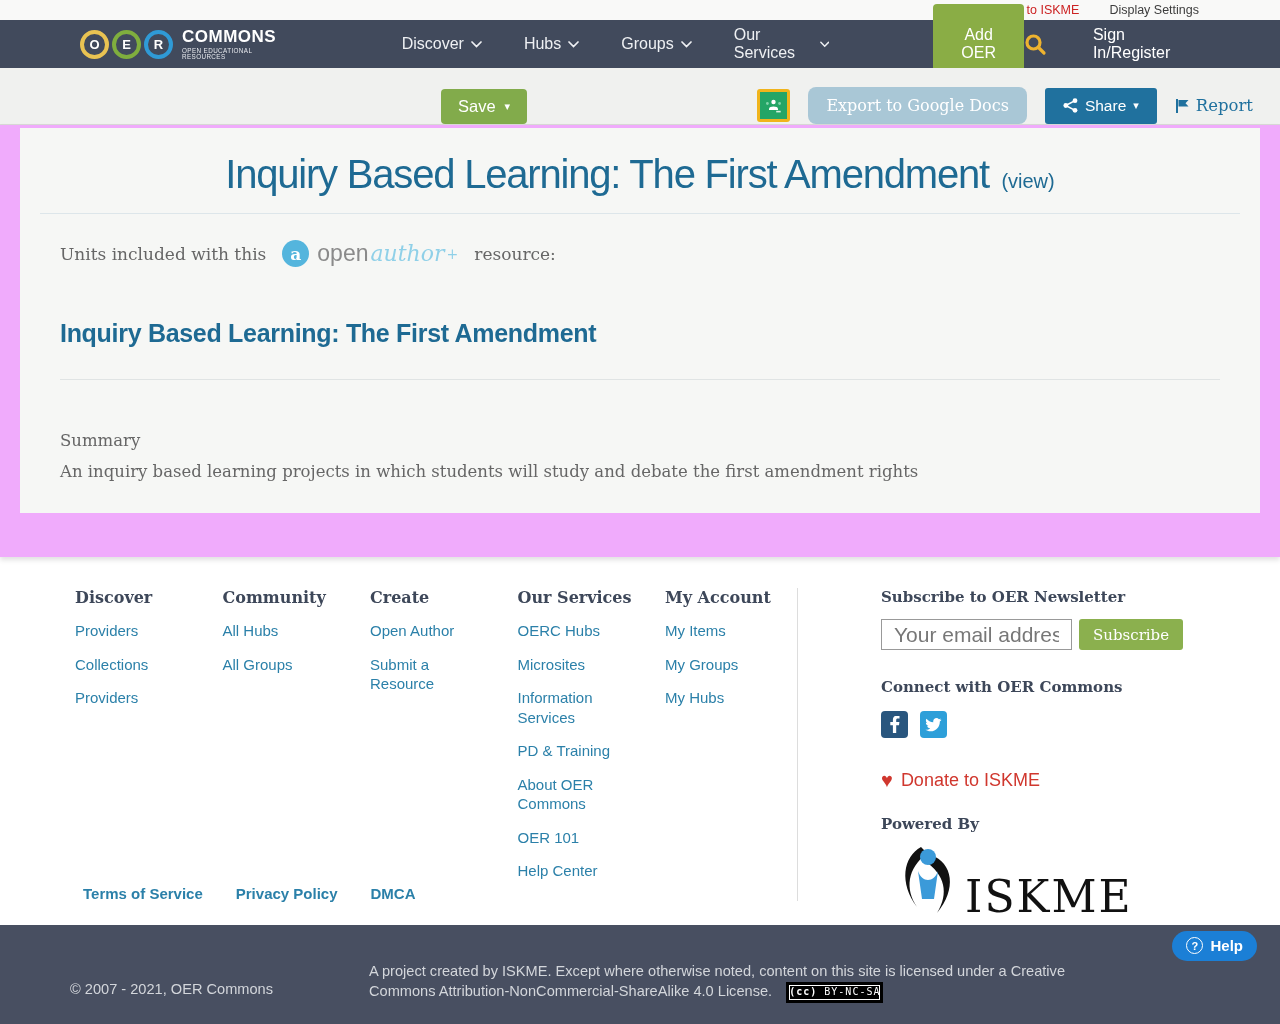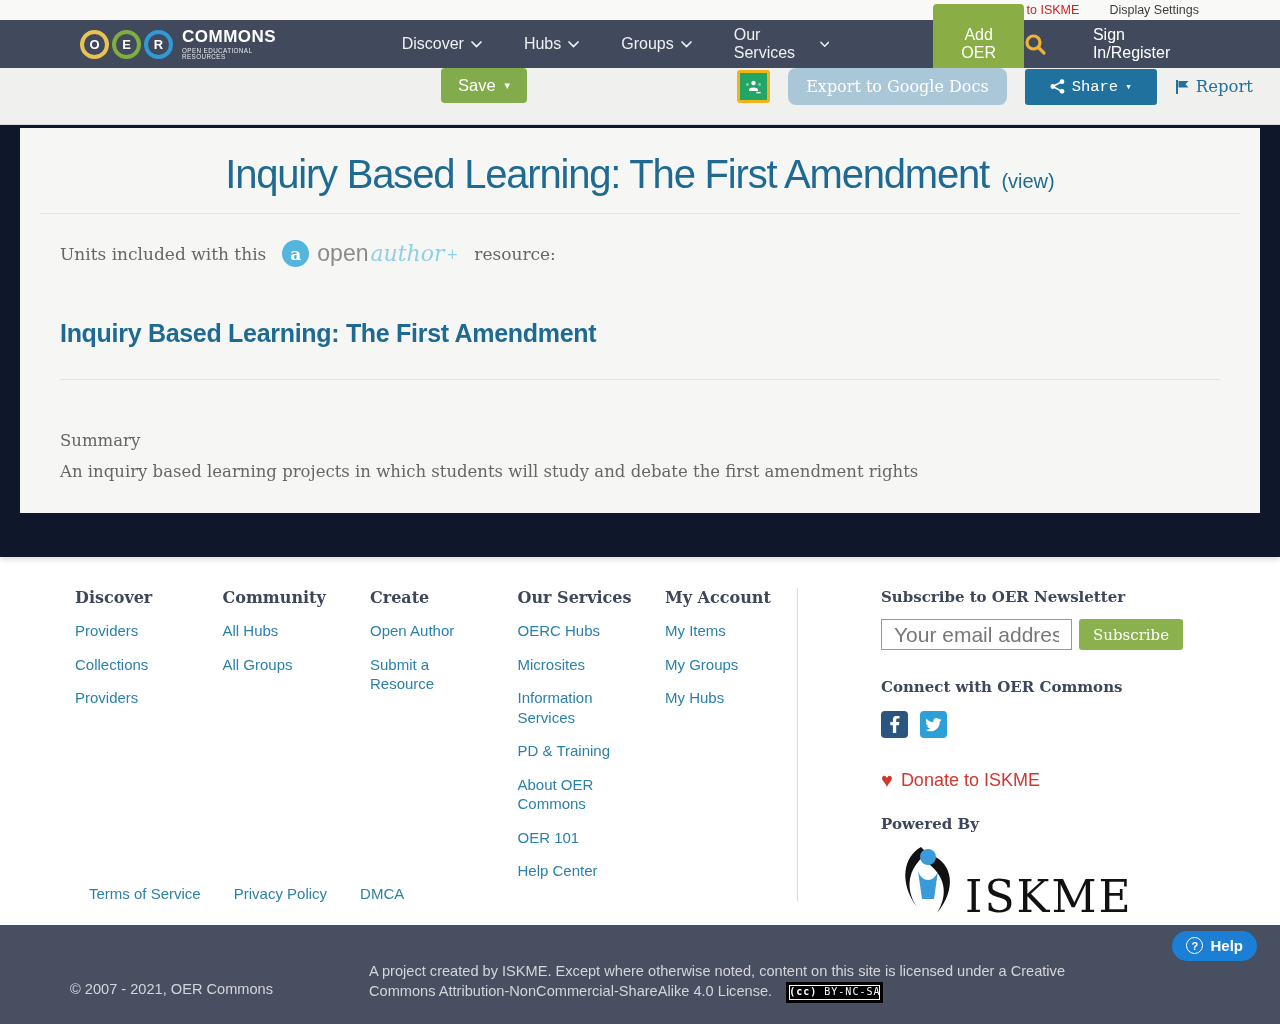--- a/index.html
+++ b/index.html
@@ -42,49 +42,49 @@
   .add-oer {
     margin-left:62px; background:#8aad45; color:#fff; font-size:16px;
     padding:22px 16px; border-radius:4px; border:none; cursor:pointer;
   }
   .nav-right { margin-left:auto; display:flex; align-items:center; gap:46px; }
   .search-btn { background:none; border:none; cursor:pointer; display:flex; }
   .signin { color:#ffffff; font-size:16px; text-decoration:none; }
   
   .toolbar {
     height:57px; background:#f0f1ef; border-bottom:1px solid #d9d9d7;
-    display:flex; align-items:flex-start; position:relative;
+    display:flex; align-items:flex-end; position:relative;
   }
   .save-btn {
     margin-left:441px; background:#82ab4b; color:#fff; border:none; cursor:pointer;
     font-size:16.5px; padding:8px 17px; border-radius:4px;
     display:flex; align-items:center; gap:9px;
   }
   .caret { font-size:11px; }
   .toolbar-right { margin-left:auto; margin-right:27px; display:flex; align-items:center; gap:18px; }
   .classroom-btn {
     width:33px; height:33px; background:#f0b41c; border:none; border-radius:3px;
     padding:3px; cursor:pointer; display:flex;
   }
   .classroom-inner { width:100%; height:100%; background:#23a566; display:flex; align-items:center; justify-content:center; }
   .export-btn {
     background:#a9c7d6; color:#fff; border:none; cursor:pointer;
     font-family:"DejaVu Serif", serif; font-size:16px; padding:9px 18px; border-radius:8px;
   }
   .share-btn {
     background:#20719e; color:#fff; border:none; cursor:pointer;
-    font-family:Liberation Mono, monospace; font-size:15.5px; padding:9px 25px; border-radius:3px;
+    font-family:Liberation Sans, sans-serif; font-size:15.5px; padding:9px 18px; border-radius:3px;
     display:flex; align-items:center; gap:7px;
   }
   .report-link {
     color:#20719e; text-decoration:none; font-family:"DejaVu Serif", serif; font-size:16.5px;
     display:flex; align-items:center; gap:6px;
   }
   
-  .content-wrap { background:#0f172a; height:432px; padding:3px 20px 0; box-shadow:0 3px 5px rgba(0,0,0,.12); position:relative; z-index:1; }
+  .content-wrap { background:#f0abfc; height:432px; padding:3px 20px 0; box-shadow:0 3px 5px rgba(0,0,0,.12); position:relative; z-index:1; }
   .content-panel { background:#f6f7f5; height:385px; padding:24px 20px 0; }
   .page-title-row { text-align:center; padding-bottom:16px; border-bottom:1px solid #dde6ea; margin:0 0 0 0; }
   .page-title {
     display:inline; color:#1e6a93; font-size:40px; font-weight:400; letter-spacing:-1.2px;
   }
   .view-link { color:#1e6a93; font-size:20px; text-decoration:none; margin-left:8px; letter-spacing:0; }
   .units-row {
     margin:26px 0 0 20px; display:flex; align-items:center; gap:10px;
     font-family:"DejaVu Serif", serif; font-size:17px; color:#666;
   }
@@ -125,21 +125,21 @@
   }
   .connect-heading { margin-top:28px; }
   .social-row { display:flex; gap:12px; margin-top:15px; }
   .social-icon { width:27px; height:27px; border-radius:4px; display:flex; align-items:center; justify-content:center; cursor:pointer; }
   .fb { background:#29567e; }
   .tw { background:#2d9fd9; }
   .footer-donate { display:flex; align-items:center; gap:8px; margin-top:31px; color:#d0372e; font-size:18px; text-decoration:none; }
   .powered { margin-top:23px; }
   .iskme-logo { margin-top:8px; margin-left:10px; display:flex; align-items:flex-end; gap:2px; cursor:pointer; }
   .iskme-text { font-family:"DejaVu Serif", serif; font-size:44px; color:#111; letter-spacing:2px; line-height:.9; }
-  .legal-row { position:absolute; left:89px; bottom:23px; display:flex; }
+  .legal-row { position:absolute; left:83px; bottom:23px; display:flex;font-weight:bold; }
   .legal-link { color:#2b80a9; text-decoration:none; font-size:15px; margin-right:33px; }
   
   .bottom-bar { background:#484f61; height:99px; display:flex; padding:0 0 0 70px; }
   .copyright { color:#d3d6db; font-size:14.6px; margin-top:56px; white-space:nowrap; }
   .license-block { margin-left:96px; margin-top:36px; width:740px; color:#d3d6db; font-size:14.6px; line-height:1.38; }
   .cc-badge {
     display:inline-block; background:#000; color:#fff; border:2px solid #000;
     outline:1px solid #fff; outline-offset:-4px; padding:1px 1px 2px;
     font-family:"DejaVu Sans Mono", monospace; font-size:10px; letter-spacing:1px;
     margin-left:10px; vertical-align:1px; cursor:pointer;

